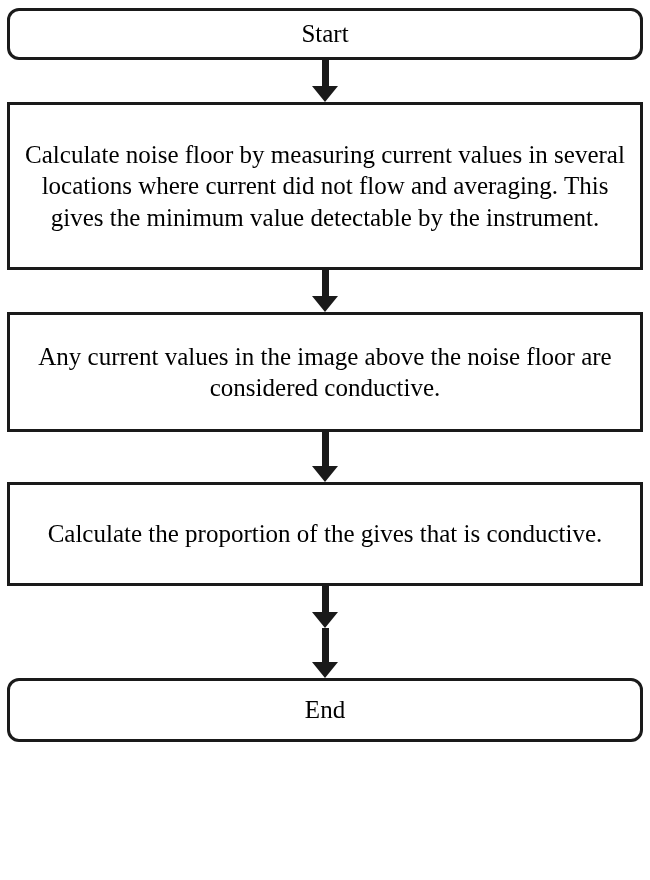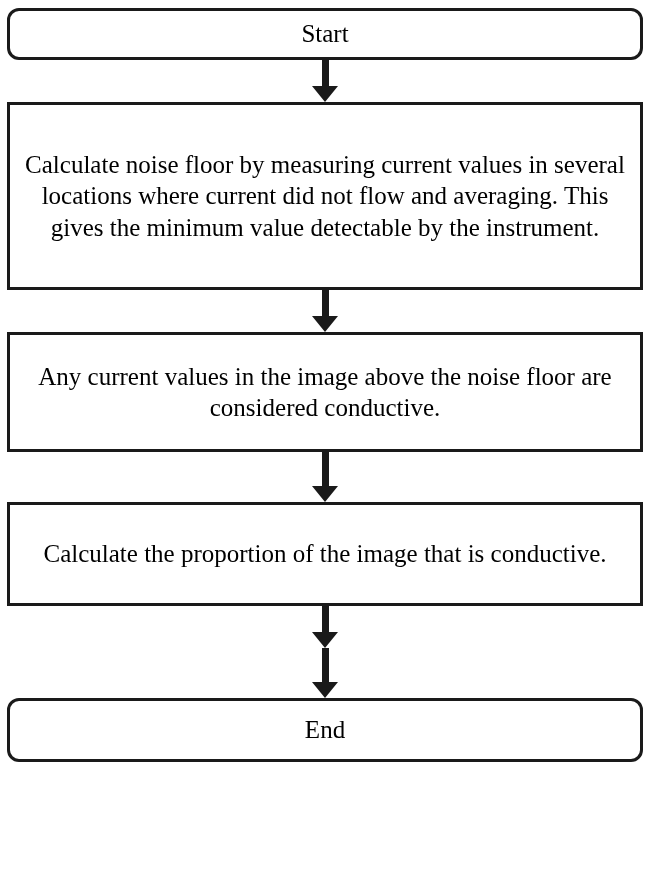--- a/index.html
+++ b/index.html
@@ -34,21 +34,21 @@
     justify-content: center;
     text-align: center;
     padding: 6px 14px;
     font-size: 25px;
     line-height: 1.26;
   }
   .node.rounded {
     border-radius: 12px;
   }
   .node-start  { height: 52px; }
-  .node-noise  { height: 188px; }
+  .node-noise  { height: 168px; }
   .node-above  { height: 120px; }
   .node-prop   { height: 104px; }
   .node-repeat { height: 98px; }
   .node-end    { height: 64px; }
 
   .node-text {
     display: block;
     width: 100%;
   }
 
@@ -103,21 +103,21 @@
   <div class="node node-above">
     <span class="node-text">Any current values in the image above the noise floor are considered conductive.</span>
   </div>
 
   <div class="arrow arrow-3">
     <div class="shaft"></div>
     <div class="head"></div>
   </div>
 
   <div class="node node-prop">
-    <span class="node-text">Calculate the proportion of the image that is conductive.</span>
+    <span class="node-text">Calculate the proportion of the gives that is conductive.</span>
   </div>
 
   <div class="arrow arrow-4">
     <div class="shaft"></div>
     <div class="head"></div>
   </div>
 
 
   <div class="arrow arrow-5">
     <div class="shaft"></div>

